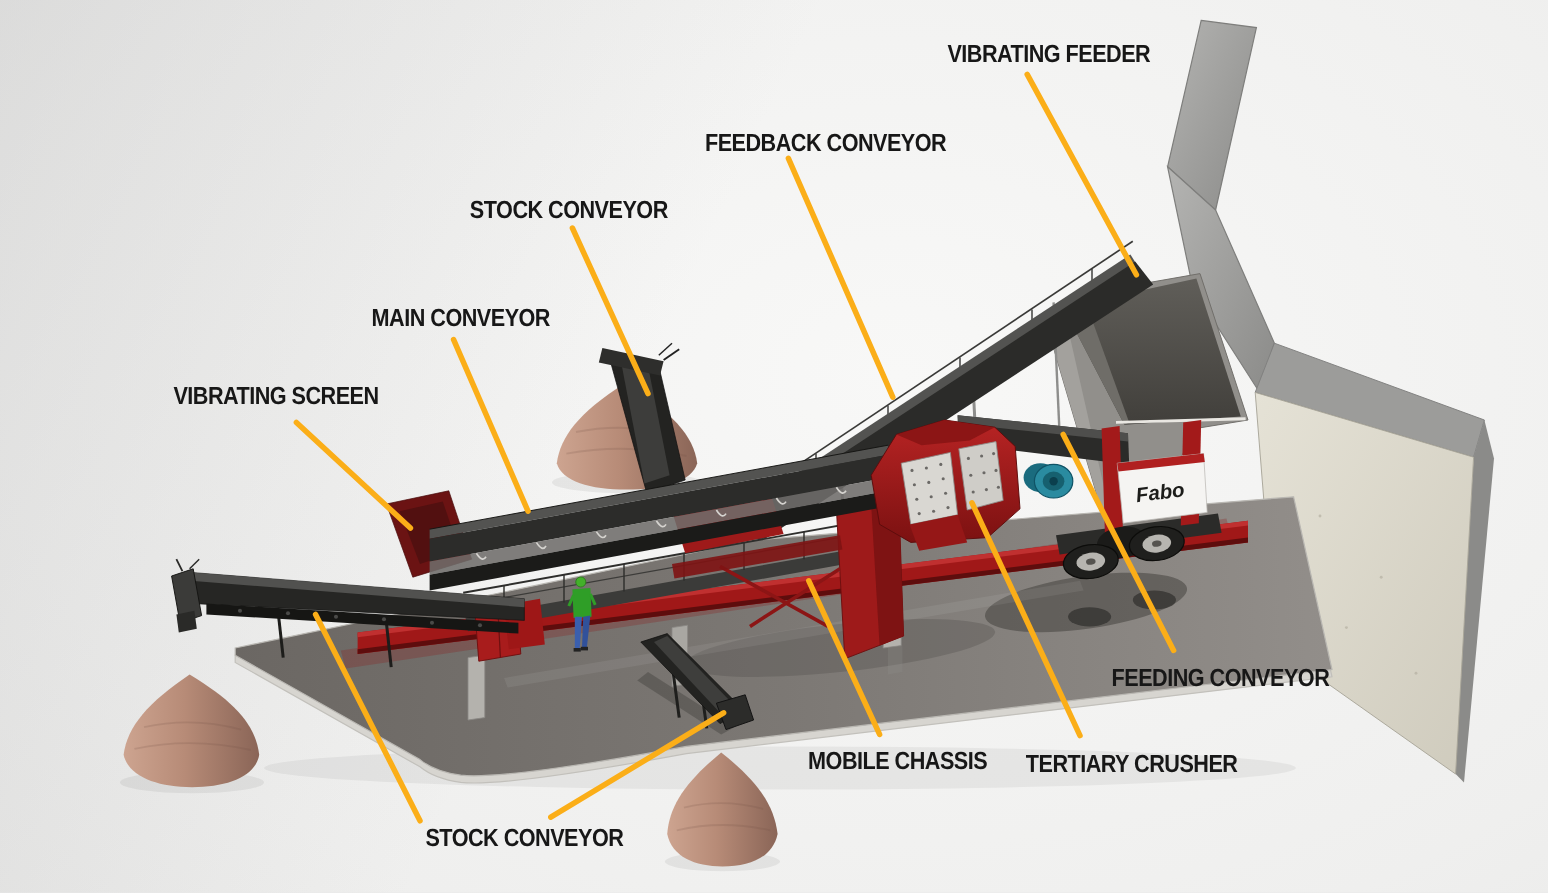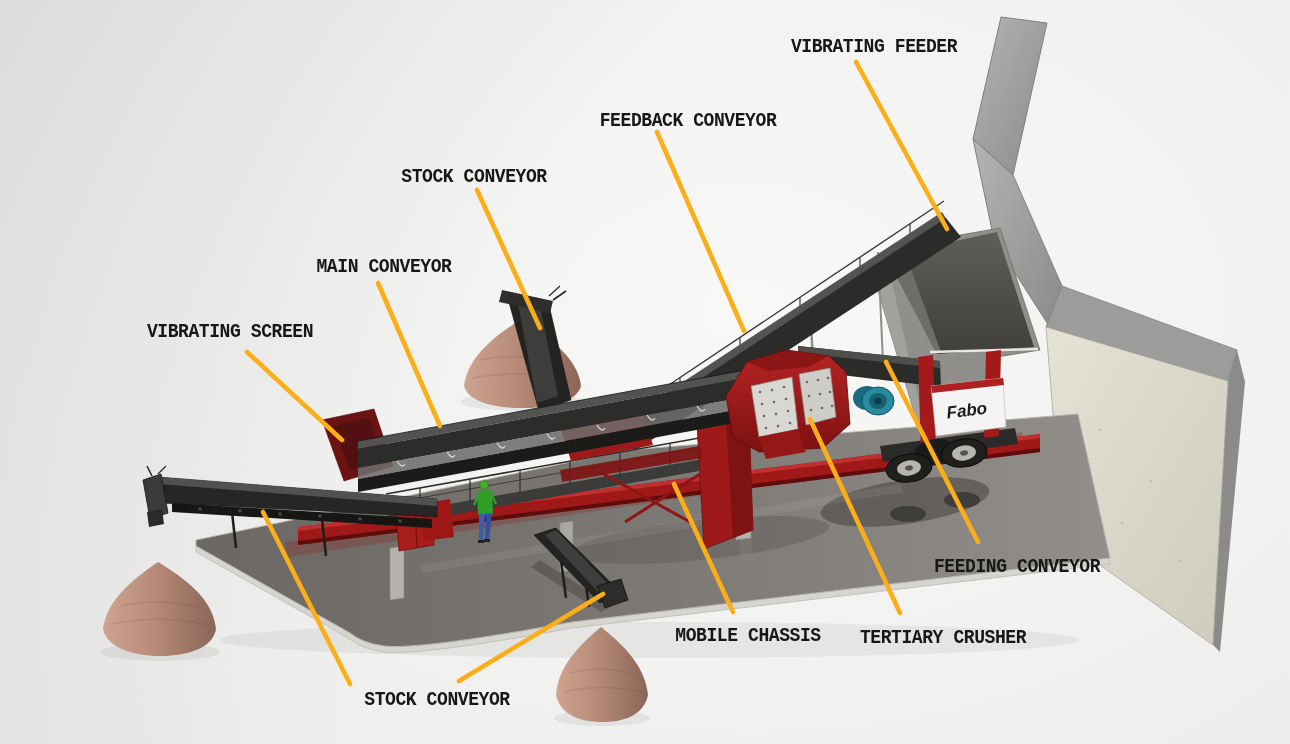--- a/index.html
+++ b/index.html
@@ -4,21 +4,21 @@
 <style>
   html,body{margin:0;padding:0;}
   body{font-family:"Liberation Sans",sans-serif;background:#e8e8e8;}
   .stage{
     position:relative;width:1290px;height:744px;overflow:hidden;
     background:
       linear-gradient(115deg, rgba(180,180,180,.30) 0%, rgba(255,255,255,0) 42%),
       radial-gradient(120% 140% at 58% 42%, #f8f8f7 0%, #efefee 48%, #e0e0df 100%);
   }
   .stage svg{position:absolute;left:0;top:0;width:100%;height:100%;}
-  #labels{position:absolute;left:0;top:0;width:100%;height:100%;pointer-events:none;font-family:Liberation Mono, monospace;}
+  #labels{position:absolute;left:0;top:0;width:100%;height:100%;pointer-events:none;}
   .part-label{
     position:absolute;
     transform:translate(-50%,-50%) scaleX(.88);
     font-weight:700;font-size:20.5px;letter-spacing:-.5px;
     color:#171717;white-space:nowrap;
   }
 </style>
 </head>
 <body>
 

